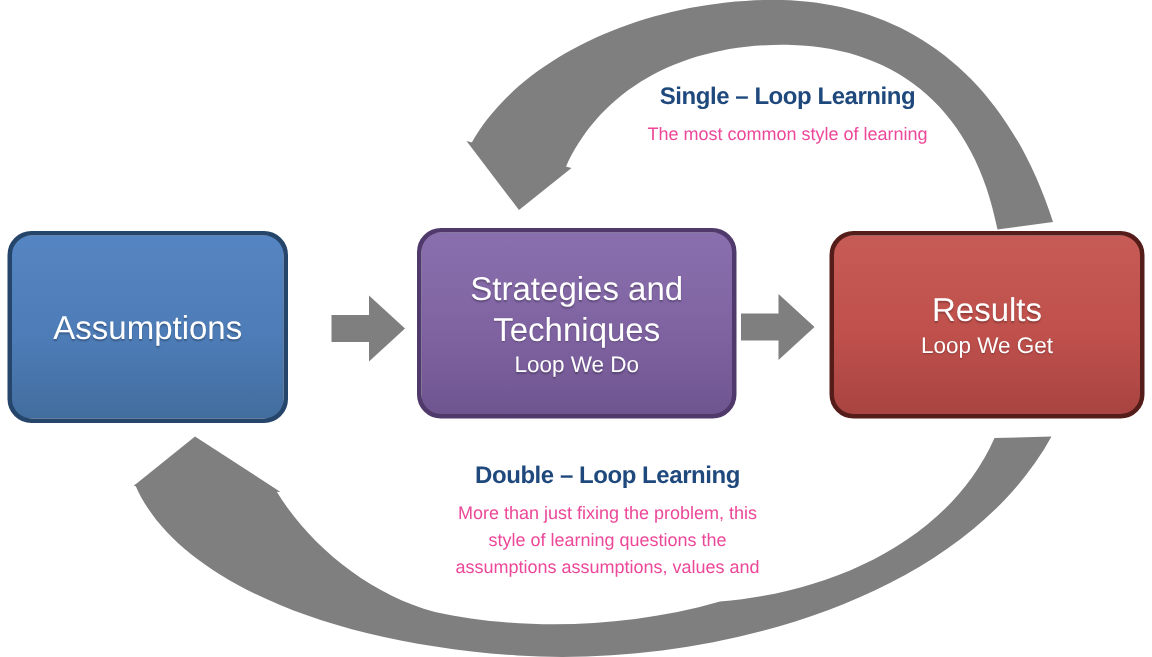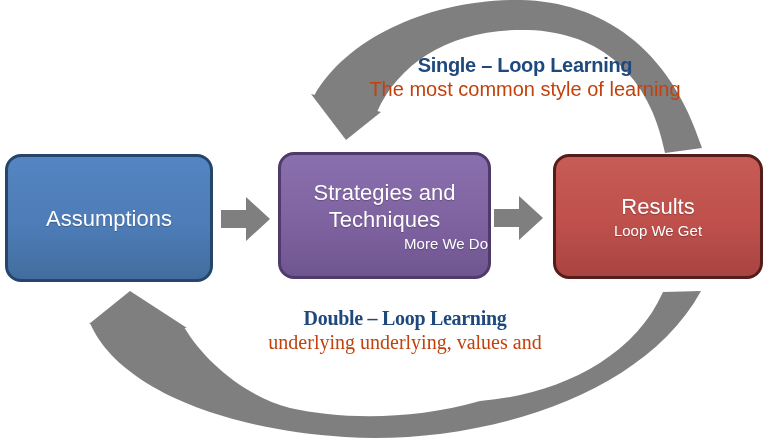--- a/index.html
+++ b/index.html
@@ -15,36 +15,36 @@
   
   .box{
     position:absolute;box-sizing:border-box;
     border:3px solid;border-radius:16px;
     display:flex;flex-direction:column;align-items:center;justify-content:center;
     color:#ffffff;text-align:center;z-index:2;
     text-shadow:0 1px 1px rgba(0,0,0,0.25);
   }
   .box-title{font-size:22px;line-height:27px;}
   .box-sub{font-size:15px;line-height:19px;margin-top:1px;}
-  .box.blue{left:5px;top:154px;width:208px;height:128px;
+  .box.blue{left:5px;top:154px;width:187px;height:128px;
     background:linear-gradient(180deg,#5585c2 0%,#4d7cb7 55%,#426d9e 100%);
     border-color:#25456A;}
   .box.purple{left:278px;top:152px;width:213px;height:127px;
     background:linear-gradient(180deg,#8a6fae 0%,#7f63a1 55%,#6f5590 100%);
-    border-color:#4F3A6B;align-items:flex-end;}
+    border-color:#4F3A6B;}
   .box.red{left:553px;top:154px;width:210px;height:125px;
     background:linear-gradient(180deg,#c75b55 0%,#bf504c 55%,#a84441 100%);
     border-color:#551D1A;}
 
   
   .loop-text{position:absolute;text-align:center;z-index:1;}
   .loop-text.top{left:330px;top:50px;width:390px;}
-  .loop-text.bottom{left:210px;top:303px;width:390px;font-family:Liberation Serif, serif;}
-  .loop-title{font-size:20px;font-weight:bold;letter-spacing:-0.3px;line-height:30px;color:#1F497D;}
-  .loop-line{font-size:20px;line-height:18px;color:#c2410c;}
+  .loop-text.bottom{left:210px;top:303px;width:390px;}
+  .loop-title{font-size:16px;font-weight:bold;letter-spacing:-0.3px;line-height:30px;color:#1F497D;}
+  .loop-line{font-size:12px;line-height:18px;color:#ec4899;}
 </style>
 </head>
 <body>
 
 <div class="canvas">
 
   <svg class="arrows-layer" width="768" height="438" viewBox="0 0 768 438" aria-hidden="true">
 
     <path d="M314,96 C345,40 425,2 510,0 C595,-2 668,42 702,148 L665,153 C650,75 600,32 528,30 C455,28 400,60 377,112 Z" fill="#7F7F7F"></path>
     <polygon points="311,94 346,140 381,112" fill="#7F7F7F"></polygon>
@@ -56,30 +56,32 @@
     <polygon points="494,209 519,209 519,196 543,218 519,240 519,227 494,227" fill="#7F7F7F"></polygon>
   </svg>
 
   <div class="loop-text top">
     <div class="loop-title">Single – Loop Learning</div>
     <div class="loop-line">The most common style of learning</div>
   </div>
 
   <div class="loop-text bottom">
     <div class="loop-title">Double – Loop Learning</div>
-    <div class="loop-line">underlying underlying, values and</div>
+    <div class="loop-line">More than just fixing the problem, this</div>
+    <div class="loop-line">style of learning questions the</div>
+    <div class="loop-line">assumptions assumptions, values and</div>
   </div>
 
   <div class="box blue">
     <div class="box-title">Assumptions</div>
   </div>
 
   <div class="box purple">
     <div class="box-title">Strategies and Techniques</div>
-    <div class="box-sub">More We Do</div>
+    <div class="box-sub">Loop We Do</div>
   </div>
 
   <div class="box red">
     <div class="box-title">Results</div>
     <div class="box-sub">Loop We Get</div>
   </div>
 
 </div>
 
 </body></html>

